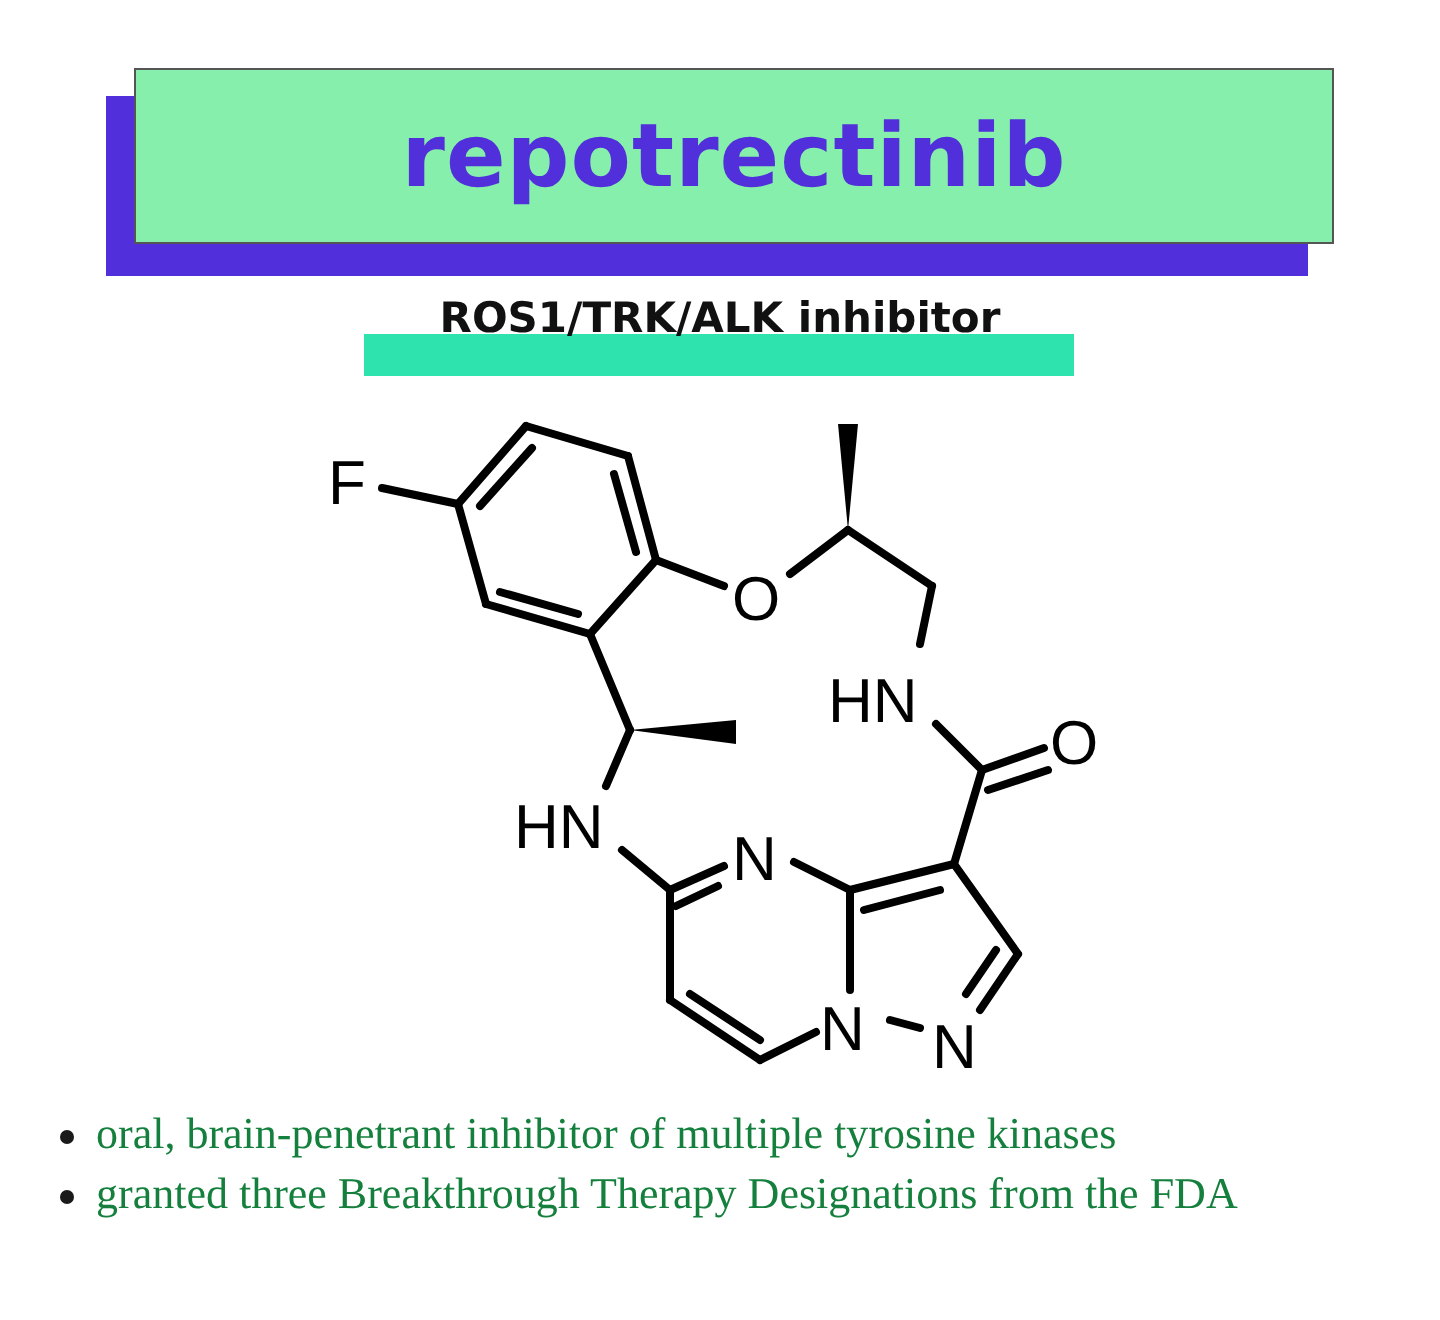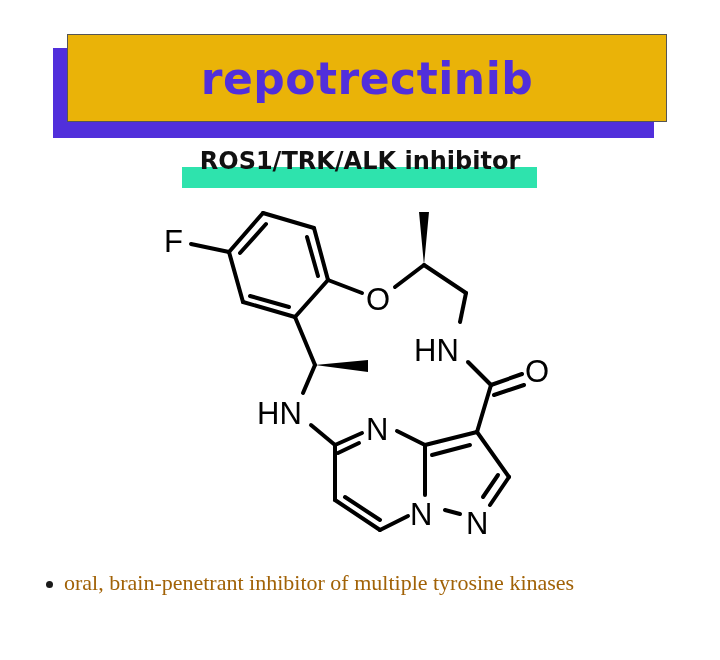--- a/index.html
+++ b/index.html
@@ -6,47 +6,47 @@
   body {
     width: 720px; height: 660px; background: #ffffff; position: relative; overflow: hidden;
     font-family: "DejaVu Sans", sans-serif;
   }
   .title-shadow {
     position: absolute; left: 53px; top: 48px; width: 601px; height: 90px;
     background: #512fdb;
   }
   .title-box {
     position: absolute; left: 67px; top: 34px; width: 600px; height: 88px;
-    background: #eab308; border: 1.5px solid #555555; box-sizing: border-box;
+    background: #86efac; border: 1.5px solid #555555; box-sizing: border-box;
     display: flex; align-items: center; justify-content: center;
   }
   .title-text {
     font-family: "DejaVu Sans", sans-serif; font-weight: bold; font-size: 44px;
     color: #512fdb; letter-spacing: 0.5px;
   }
   .subtitle-wrap {
     position: absolute; left: 0; top: 142px; width: 720px; height: 48px;
   }
   .subtitle-highlight {
     position: absolute; left: 182px; top: 25px; width: 355px; height: 21px;
     background: #2ee3ad;
   }
   .subtitle-text {
     position: absolute; left: 0; width: 720px; top: 5px; text-align: center;
-    font-family: "DejaVu Sans", sans-serif; font-weight: bold; font-size: 24px; color: #111111;
+    font-family: "DejaVu Sans", sans-serif; font-weight: bold; font-size: 21px; color: #111111;
   }
   .structure {
     position: absolute; left: 0; top: 0; width: 720px; height: 660px;
   }
   .structure text {
     font-family: "Liberation Sans", sans-serif; font-size: 31px; fill: #000000;
   }
   .bullets {
-    position: absolute; left: 28px; top: 552px; margin: 16px; padding: 0; list-style: none;
-    font-family: "Liberation Serif", serif; font-size: 22px; color: #a16207; line-height: 30px;
+    position: absolute; left: 28px; top: 552px; margin: 0; padding: 0; list-style: none;
+    font-family: "Liberation Serif", serif; font-size: 22px; color: #15803d; line-height: 30px;
   }
   .bullets li { position: relative; padding-left: 20px; white-space: nowrap; }
   .bullets li .dot {
     position: absolute; left: 2px; top: 13px; width: 7px; height: 7px; border-radius: 50%;
     background: #1a1a1a;
   }
 </style>
 </head>
 <body>
 
@@ -122,13 +122,14 @@
   <text x="414" y="361">HN</text>
   <text x="525" y="382">O</text>
   <text x="257" y="424">HN</text>
   <text x="366" y="440">N</text>
   <text x="410" y="525">N</text>
   <text x="466" y="534">N</text>
 </svg>
 
 <ul class="bullets">
   <li><span class="dot"></span><span>oral, brain-penetrant inhibitor of multiple tyrosine kinases</span></li>
+  <li><span class="dot"></span><span>granted three Breakthrough Therapy Designations from the FDA</span></li>
 </ul>
 
 </body></html>

